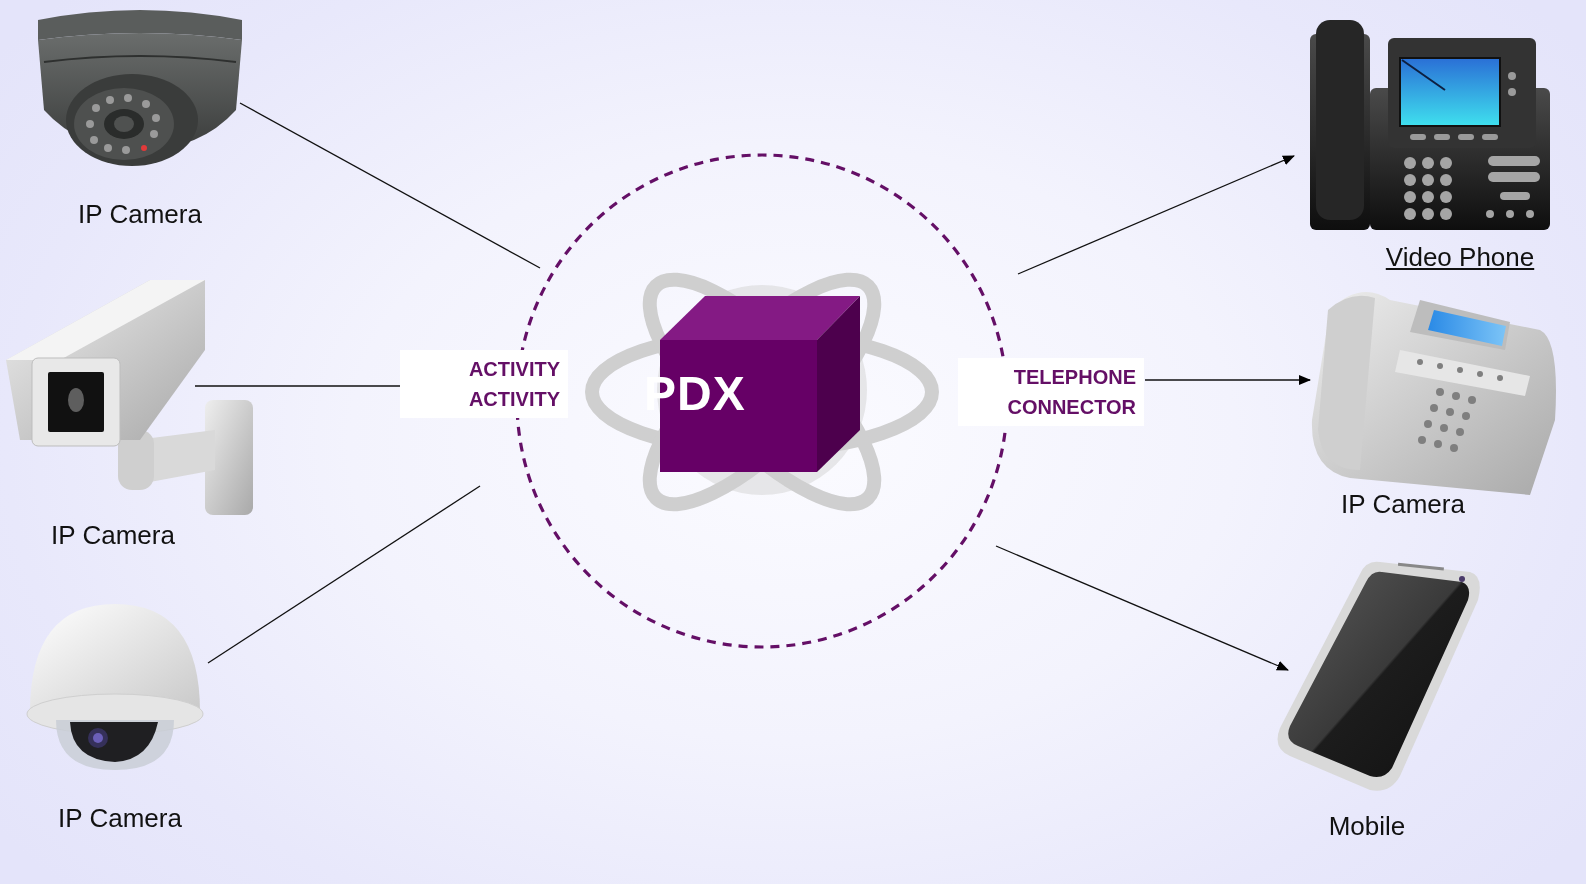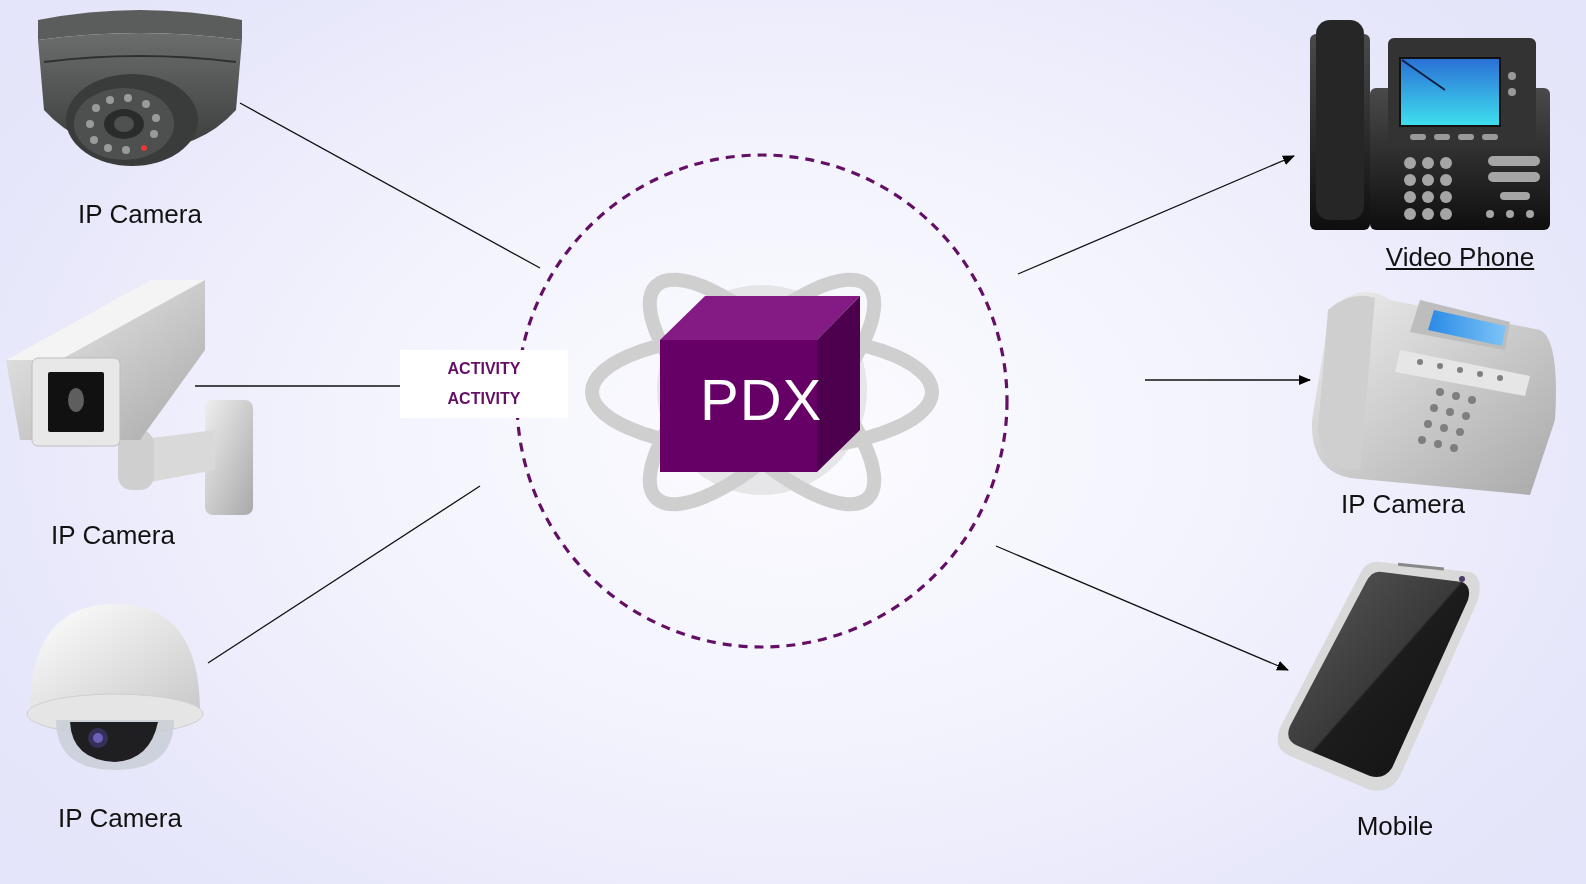--- a/index.html
+++ b/index.html
@@ -9,26 +9,26 @@
     background: radial-gradient(ellipse 62% 75% at 50% 50%, #fbfbff 0%, #f3f3fd 45%, #e8e8fb 80%, #e4e4fa 100%);
   }
   .stage { position:absolute; left:0; top:0; width:1586px; height:884px; }
   svg.layer { position:absolute; left:0; top:0; }
   .device-label {
     position:absolute; font-size:26px; color:#111; white-space:nowrap;
     transform:translateX(-50%);
   }
   .tag {
     position:absolute; background:#ffffff; color:#640f66;
-    font-weight:bold; font-size:16px; line-height:30px; text-align:center;
+    font-weight:bold; font-size:20px; line-height:30px; text-align:right;
     padding:4px 8px;
   }
   .pdx-text {
-    position:absolute; color:#ffffff; font-weight:normal; font-size:58px;
-    left:700px; top:366px; letter-spacing:1px;
+    position:absolute; color:#ffffff; font-weight:bold; font-size:48px;
+    left:644px; top:366px; letter-spacing:1px;
   }
 </style>
 </head>
 <body>
 
 <div class="stage">
 
   <svg class="layer" width="1586" height="884">
     <defs>
       <marker id="arrowhead" markerWidth="12" markerHeight="10" refX="11" refY="5" orient="auto" markerUnits="userSpaceOnUse">
@@ -204,21 +204,25 @@
     </g>
   </svg>
 
   <div class="pdx-text">PDX</div>
 
   <div class="tag" style="left:400px; top:350px; width:152px;">
     <div>ACTIVITY</div>
     <div>ACTIVITY</div>
   </div>
 
+  <div class="tag" style="left:958px; top:358px; width:170px;">
+    <div>TELEPHONE</div>
+    <div>CONNECTOR</div>
+  </div>
 
   <div class="device-label" style="left:140px; top:199px;">IP Camera</div>
   <div class="device-label" style="left:113px; top:520px;">IP Camera</div>
   <div class="device-label" style="left:120px; top:803px;">IP Camera</div>
 
   <div class="device-label" style="left:1460px; top:242px;text-decoration:underline;">Video Phone</div>
   <div class="device-label" style="left:1403px; top:489px;">IP Camera</div>
-  <div class="device-label" style="left:1367px; top:811px;margin-left:28px;">Mobile</div>
+  <div class="device-label" style="left:1367px; top:811px;">Mobile</div>
 </div>
 
 </body></html>

